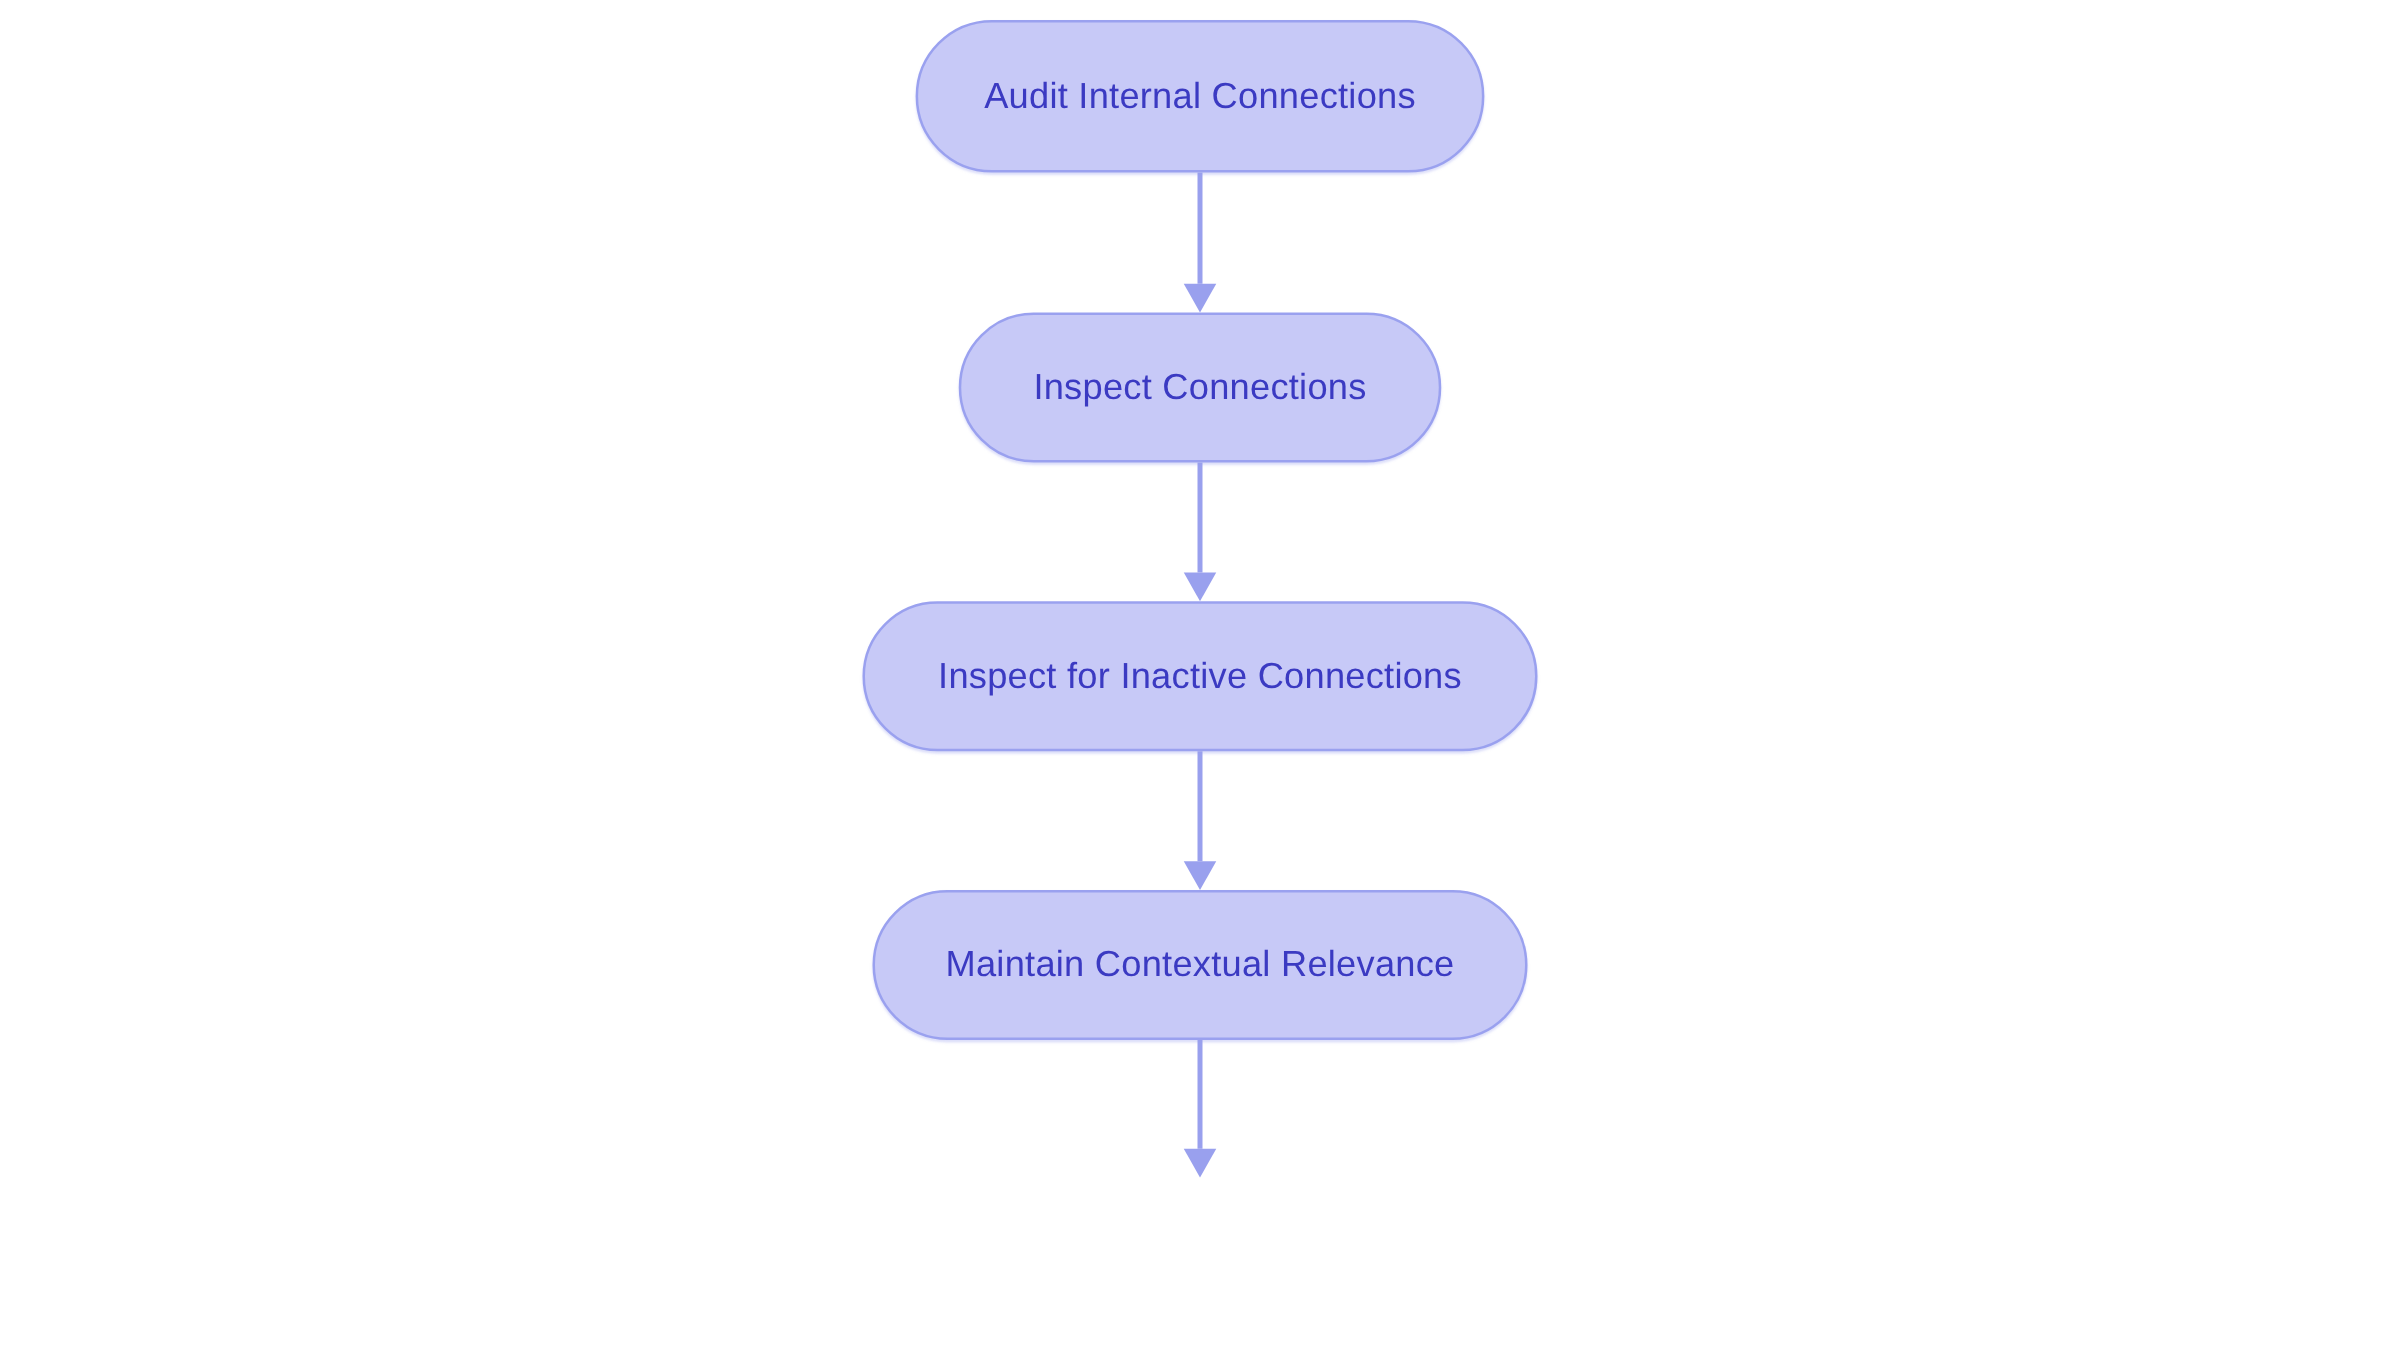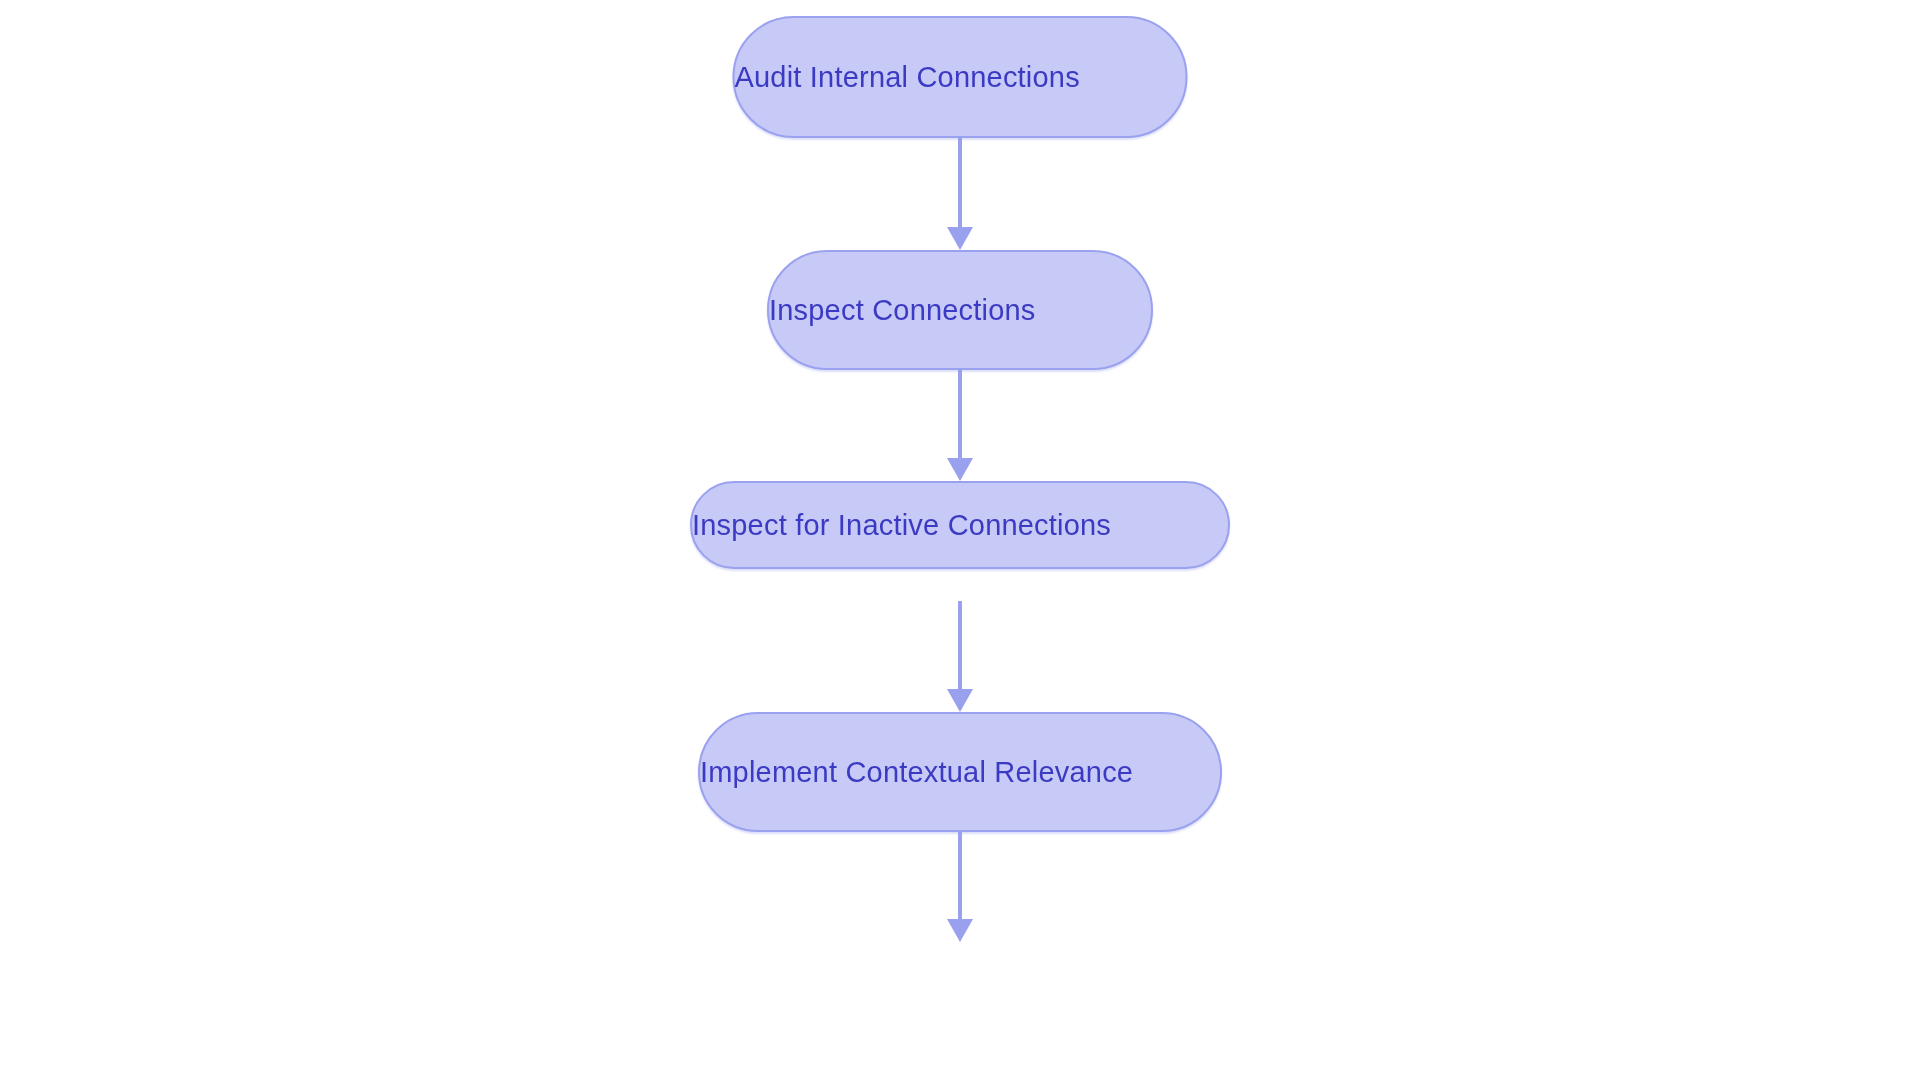--- a/index.html
+++ b/index.html
@@ -21,21 +21,21 @@
   }
   .node{
     position:absolute;
     left:50%;
     transform:translateX(-50%);
     background:var(--node-fill);
     border:2px solid var(--node-border);
     border-radius:62px;
     display:flex;
     align-items:center;
-    justify-content:flex-start;
+    justify-content:center;
     box-shadow:0 2px 2px rgba(154,161,239,0.35);
   }
   .node-label{
     font-size:29px;
     font-weight:500;
     color:var(--node-text);
     letter-spacing:0.2px;
     white-space:nowrap;
   }
   .arrow{
@@ -76,31 +76,31 @@
 
   <div class="node" style="top:250px;width:386px;height:120px">
     <span class="node-label">Inspect Connections</span>
   </div>
 
   <div class="arrow" style="top:370px;height:111px">
     <div class="arrow-stem"></div>
     <div class="arrow-head"></div>
   </div>
 
-  <div class="node" style="top:481px;width:540px;height:88px">
+  <div class="node" style="top:481px;width:540px;height:120px">
     <span class="node-label">Inspect for Inactive Connections</span>
   </div>
 
   <div class="arrow" style="top:601px;height:111px">
     <div class="arrow-stem"></div>
     <div class="arrow-head"></div>
   </div>
 
   <div class="node" style="top:712px;width:524px;height:120px">
-    <span class="node-label">Implement Contextual Relevance</span>
+    <span class="node-label">Maintain Contextual Relevance</span>
   </div>
 
   <div class="arrow" style="top:832px;height:110px">
     <div class="arrow-stem"></div>
     <div class="arrow-head"></div>
   </div>
 
 
 </div>
 

